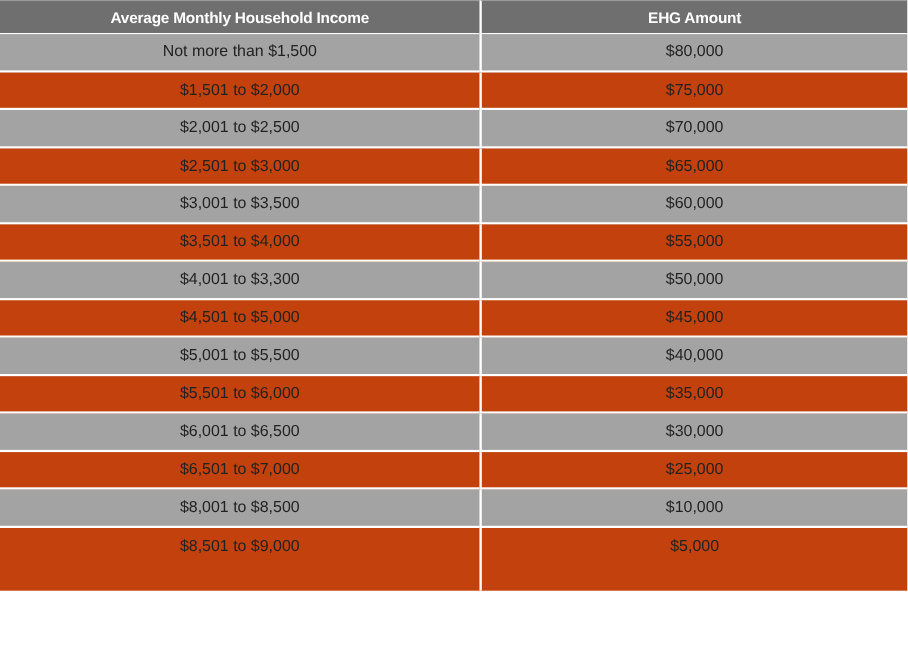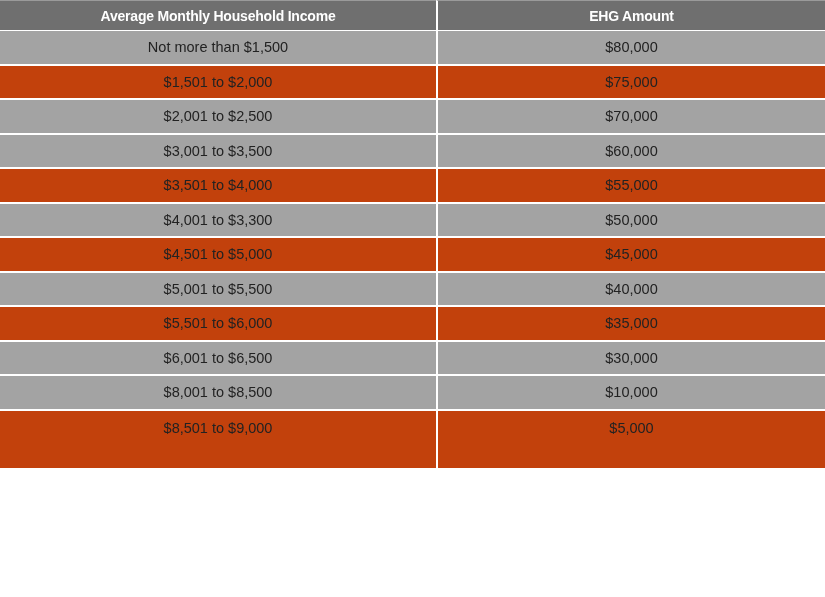--- a/index.html
+++ b/index.html
@@ -65,20 +65,24 @@
       <td>$80,000</td>
     </tr>
     <tr class="even">
       <td>$1,501 to $2,000</td>
       <td>$75,000</td>
     </tr>
     <tr class="odd">
       <td>$2,001 to $2,500</td>
       <td>$70,000</td>
     </tr>
+    <tr class="even">
+      <td>$2,501 to $3,000</td>
+      <td>$65,000</td>
+    </tr>
     <tr class="odd">
       <td>$3,001 to $3,500</td>
       <td>$60,000</td>
     </tr>
     <tr class="even">
       <td>$3,501 to $4,000</td>
       <td>$55,000</td>
     </tr>
     <tr class="odd">
       <td>$4,001 to $3,300</td>
@@ -93,20 +97,24 @@
       <td>$40,000</td>
     </tr>
     <tr class="even">
       <td>$5,501 to $6,000</td>
       <td>$35,000</td>
     </tr>
     <tr class="odd">
       <td>$6,001 to $6,500</td>
       <td>$30,000</td>
     </tr>
+    <tr class="even">
+      <td>$6,501 to $7,000</td>
+      <td>$25,000</td>
+    </tr>
     <tr class="odd">
       <td>$8,001 to $8,500</td>
       <td>$10,000</td>
     </tr>
     <tr class="even last">
       <td>$8,501 to $9,000</td>
       <td>$5,000</td>
     </tr>
   </tbody>
 </table>

